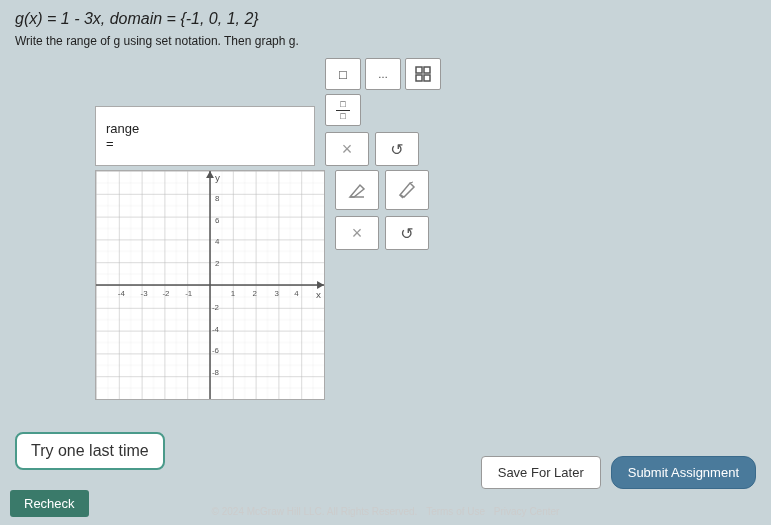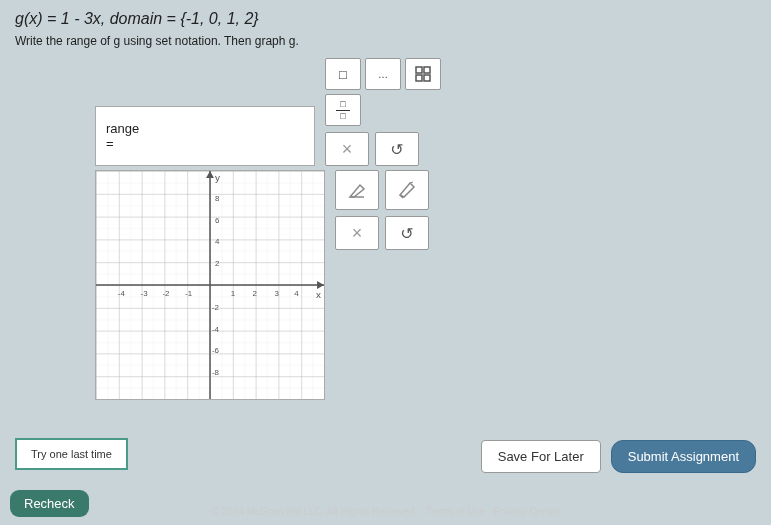--- a/index.html
+++ b/index.html
@@ -159,23 +159,23 @@
       font-size: 18px;
       color: #666;
       border-radius: 2px;
     }
 
     .try-again-btn {
       background: white;
       border: 2px solid #4a9a8a;
       color: #333;
       padding: 8px 14px;
-      font-size: 11px;
-      cursor: pointer;
-      border-radius: 0;
+      font-size: 16px;
+      cursor: pointer;
+      border-radius: 8px;
     }
 
     .right-buttons {
       display: flex;
       gap: 10px;
     }
 
     .save-btn {
       background: white;
       border: 1px solid #999;
@@ -196,21 +196,21 @@
       border-radius: 12px;
     }
 
     .recheck-btn {
       background: #3a7a6a;
       border: none;
       color: white;
       padding: 6px 14px;
       font-size: 13px;
       cursor: pointer;
-      border-radius: 9px;
+      border-radius: 3px;
       position: absolute;
       bottom: 8px;
       left: 10px;
     }
 
     .footer-links {
       position: absolute;
       bottom: 8px;
       left: 0; right: 0;
       text-align: center;
@@ -371,21 +371,21 @@
         <button class="action-btn times">×</button>
         <button class="action-btn undo">↺</button>
       </div>
     </div>
   </div>
 
   <div style="position: absolute; bottom: 55px; left: 15px;">
     <button class="try-again-btn">Try one last time</button>
   </div>
 
-  <div class="right-buttons" style="position: absolute; bottom: 52px; right: 15px;">
+  <div class="right-buttons" style="position: absolute; bottom: 36px; right: 15px;">
     <button class="save-btn">Save For Later</button>
     <button class="submit-btn">Submit Assignment</button>
   </div>
 
 </div>
 
 <button class="recheck-btn">Recheck</button>
 
 <div class="footer-links">
   <span>© 2024 McGraw Hill LLC. All Rights Reserved.</span>

